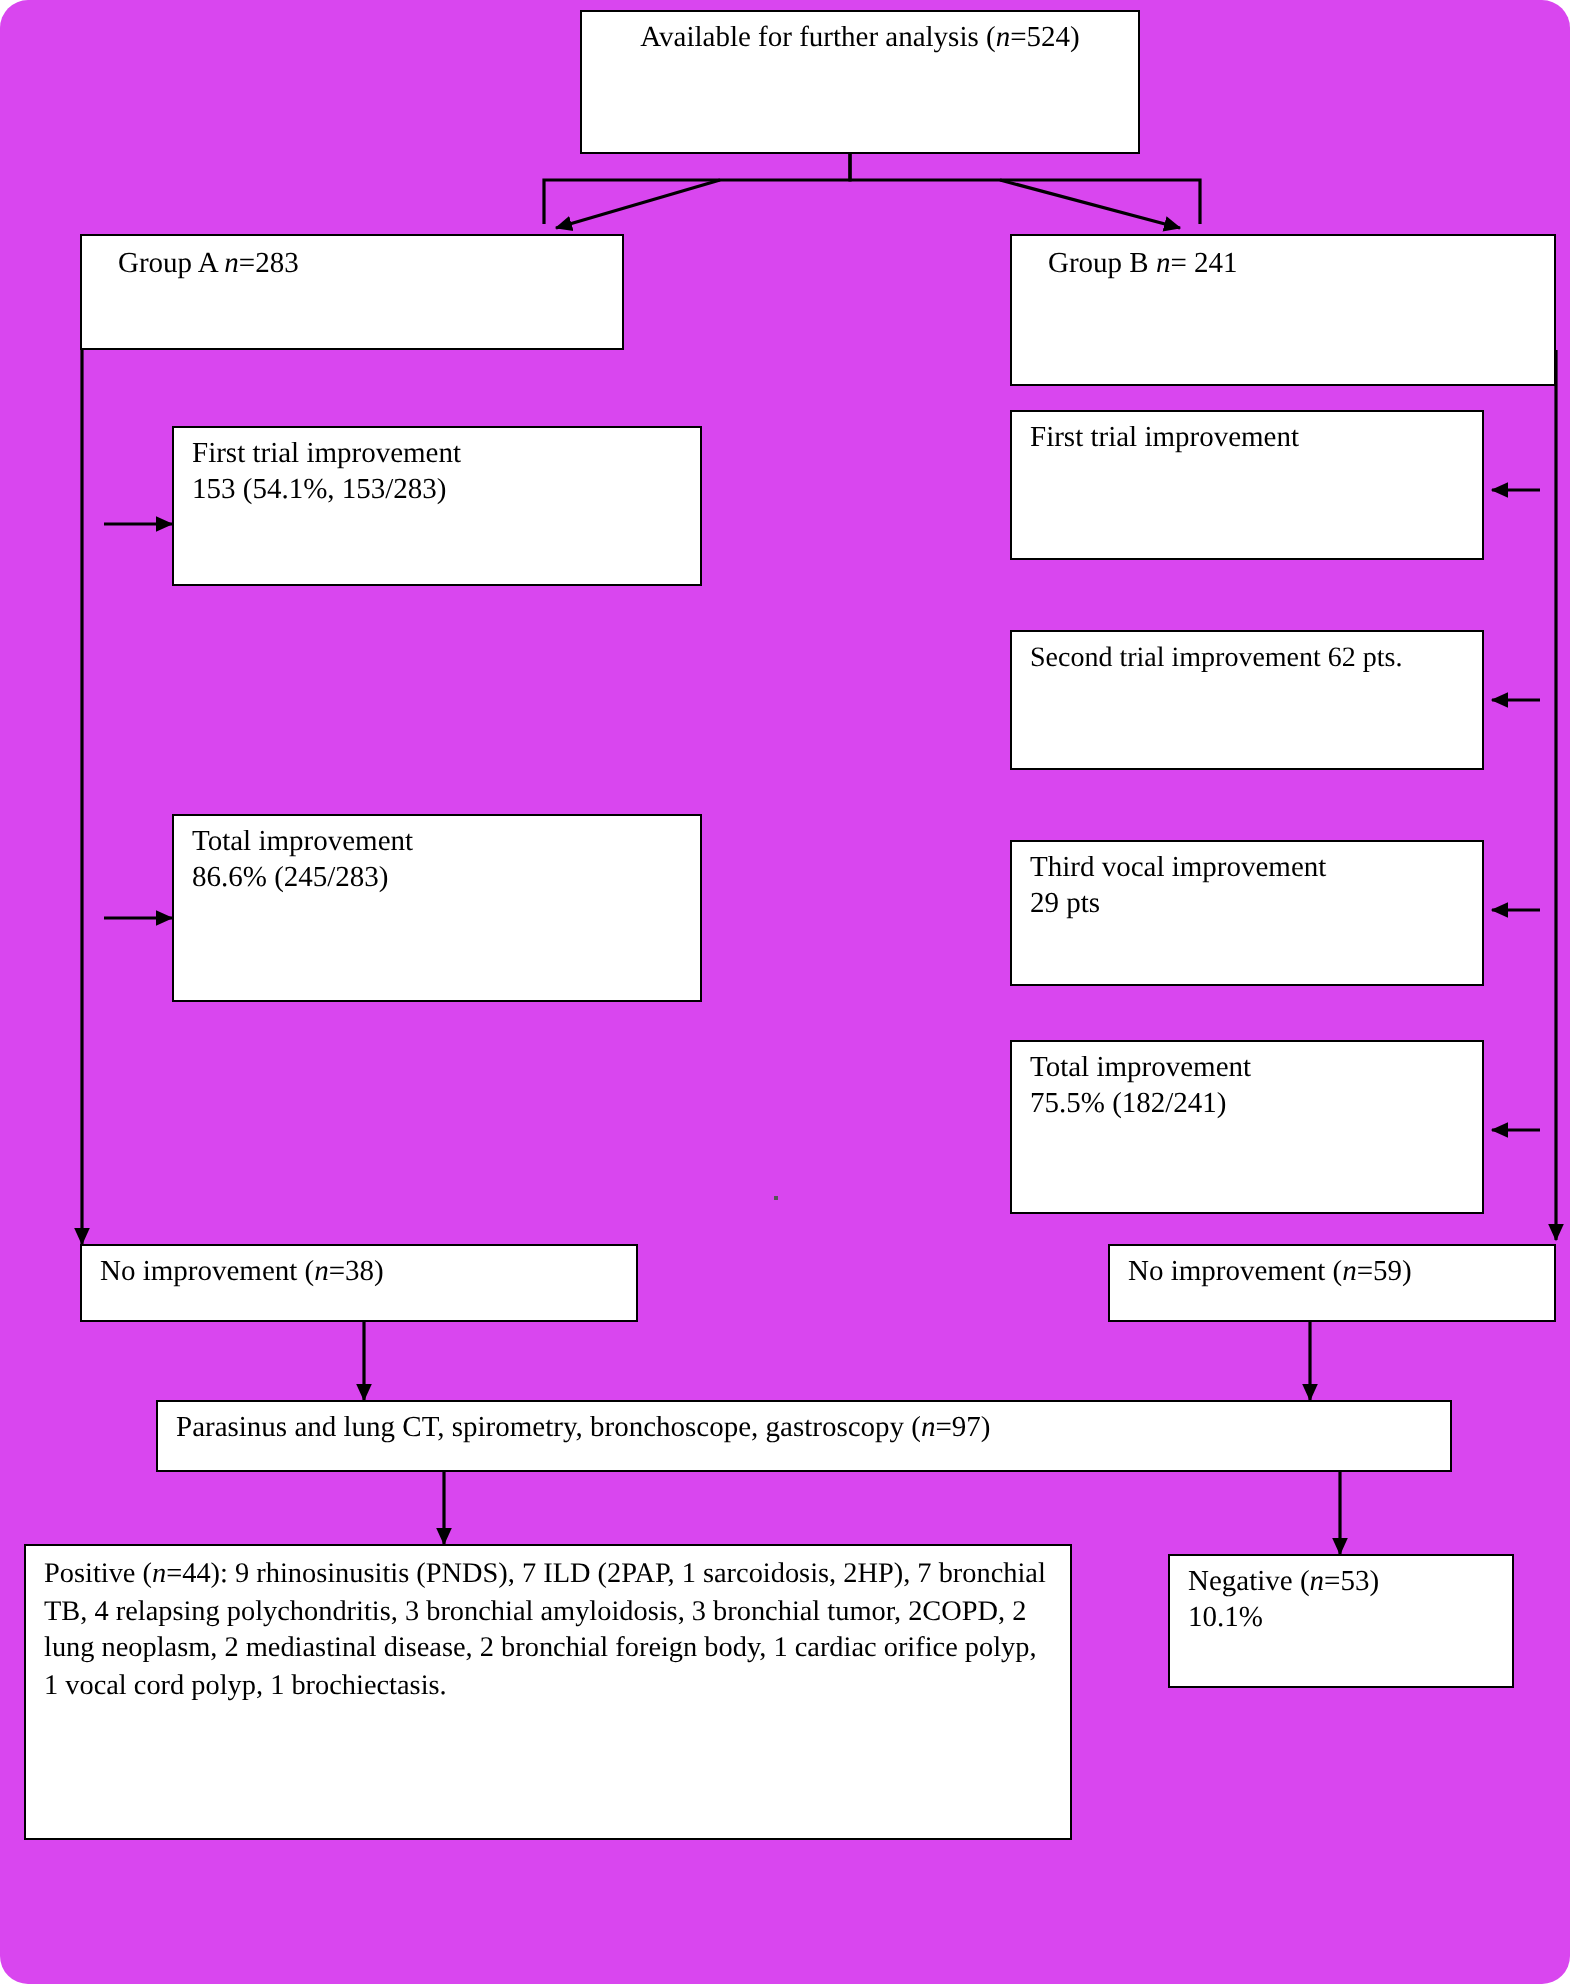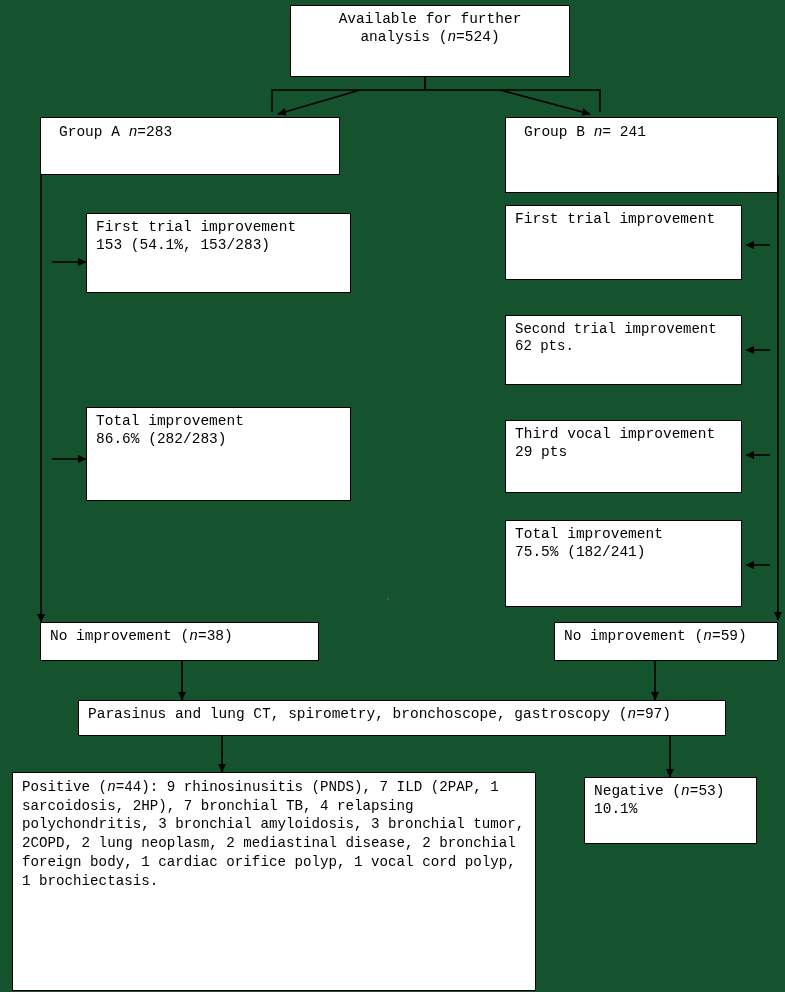--- a/index.html
+++ b/index.html
@@ -4,24 +4,25 @@
 <style>
   html, body {
     margin: 0;
     padding: 0;
     background: #ffffff;
   }
   #canvas {
     position: relative;
     width: 785px;
     height: 992px;
-    background: #14532d;
-    font-family: Liberation Mono, monospace;
+    background: #d946ef;
+    font-family: Liberation Serif, serif;
     color: #000000;
     overflow: hidden;
+    border-radius: 14px;
   }
   .box {
     position: absolute;
     box-sizing: border-box;
     border: 1.5px solid #000000;
     background: #ffffff;
     padding: 5px 9px;
     line-height: 1.23;
   }
   .box .txt {
@@ -100,32 +101,32 @@
   </svg>
 
   <div class="dot" style="left:387px; top:598px;"></div>
 
   <div class="box fs15" style="left:290px; top:5px; width:280px; height:72px; text-align:center;">
     <span class="txt">Available for further analysis (<i>n</i>=524)</span>
   </div>
 
   <div class="container-box" style="left:40px; top:117px; width:272px; height:58px;">
   </div>
-  <div class="hdr-box fs15" style="left:40px; top:117px; width:300px; height:58px;">
+  <div class="hdr-box fs15" style="left:40px; top:117px; width:272px; height:58px;">
     <span class="txt">Group A    <i>n</i>=283</span>
   </div>
 
   <div class="box fs15" style="left:86px; top:213px; width:265px; height:80px;">
     <span class="txt">First trial improvement</span>
     <span class="txt">153 (54.1%, 153/283)</span>
   </div>
 
   <div class="box fs15" style="left:86px; top:407px; width:265px; height:94px;">
     <span class="txt">Total improvement</span>
-    <span class="txt">86.6% (282/283)</span>
+    <span class="txt">86.6% (245/283)</span>
   </div>
 
   <div class="box fs15" style="left:40px; top:622px; width:279px; height:39px;">
     <span class="txt">No improvement (<i>n</i>=38)</span>
   </div>
 
   <div class="container-box" style="left:505px; top:117px; width:273px; height:58px;">
   </div>
   <div class="hdr-box fs15" style="left:505px; top:117px; width:273px; height:76px;">
     <span class="txt">Group B    <i>n</i>= 241</span>
@@ -150,21 +151,21 @@
   </div>
 
   <div class="box fs15" style="left:554px; top:622px; width:224px; height:39px;">
     <span class="txt ital-n">No improvement (<i>n</i>=59)</span>
   </div>
 
   <div class="box fs15" style="left:78px; top:700px; width:648px; height:36px;">
     <span class="txt">Parasinus and lung CT, spirometry, bronchoscope, gastroscopy (<i>n</i>=97)</span>
   </div>
 
-  <div class="box fs145" style="left:12px; top:772px; width:524px; height:219px; line-height:1.32;">
+  <div class="box fs145" style="left:12px; top:772px; width:524px; height:148px; line-height:1.32;">
     <span class="txt">Positive (<i>n</i>=44): 9 rhinosinusitis (PNDS), 7 ILD (2PAP, 1 sarcoidosis, 2HP), 7 bronchial TB, 4 relapsing polychondritis, 3 bronchial amyloidosis, 3 bronchial tumor, 2COPD, 2 lung neoplasm, 2 mediastinal disease, 2 bronchial foreign body, 1 cardiac orifice polyp, 1 vocal cord polyp, 1 brochiectasis.</span>
   </div>
 
   <div class="box fs15" style="left:584px; top:777px; width:173px; height:67px;">
     <span class="txt">Negative (<i>n</i>=53)</span>
     <span class="txt">10.1%</span>
   </div>
 
 </div>
 

